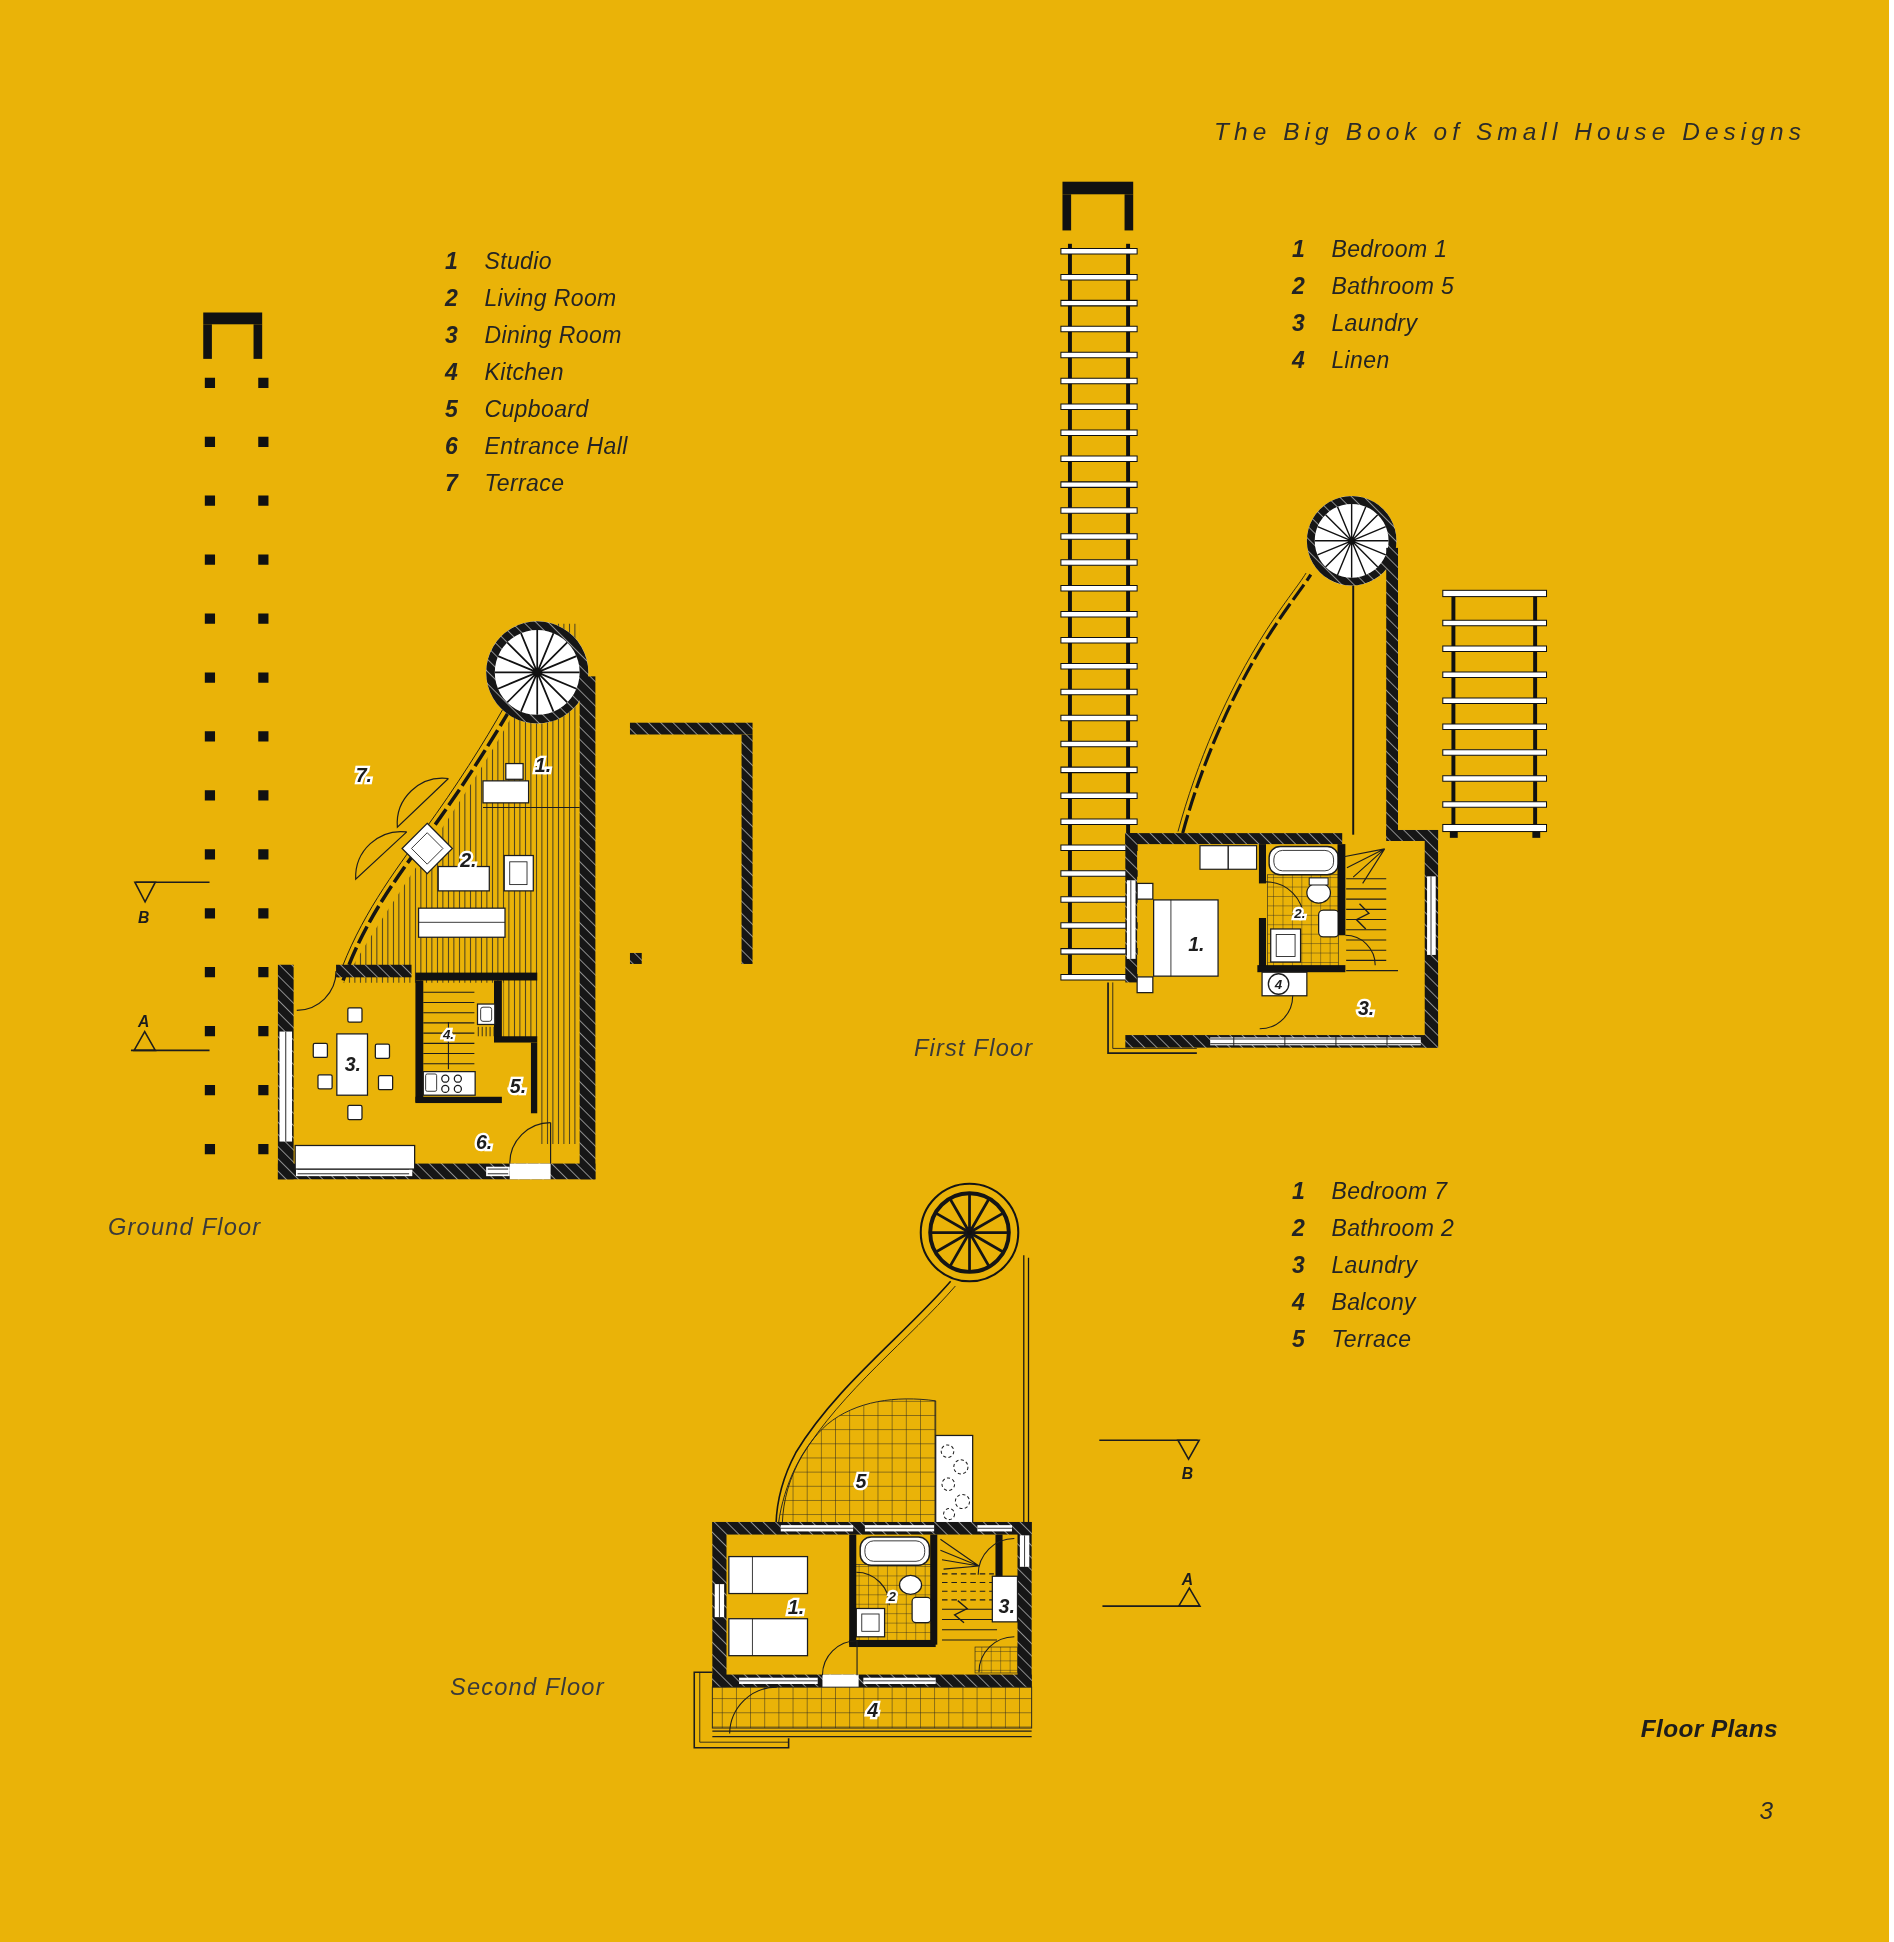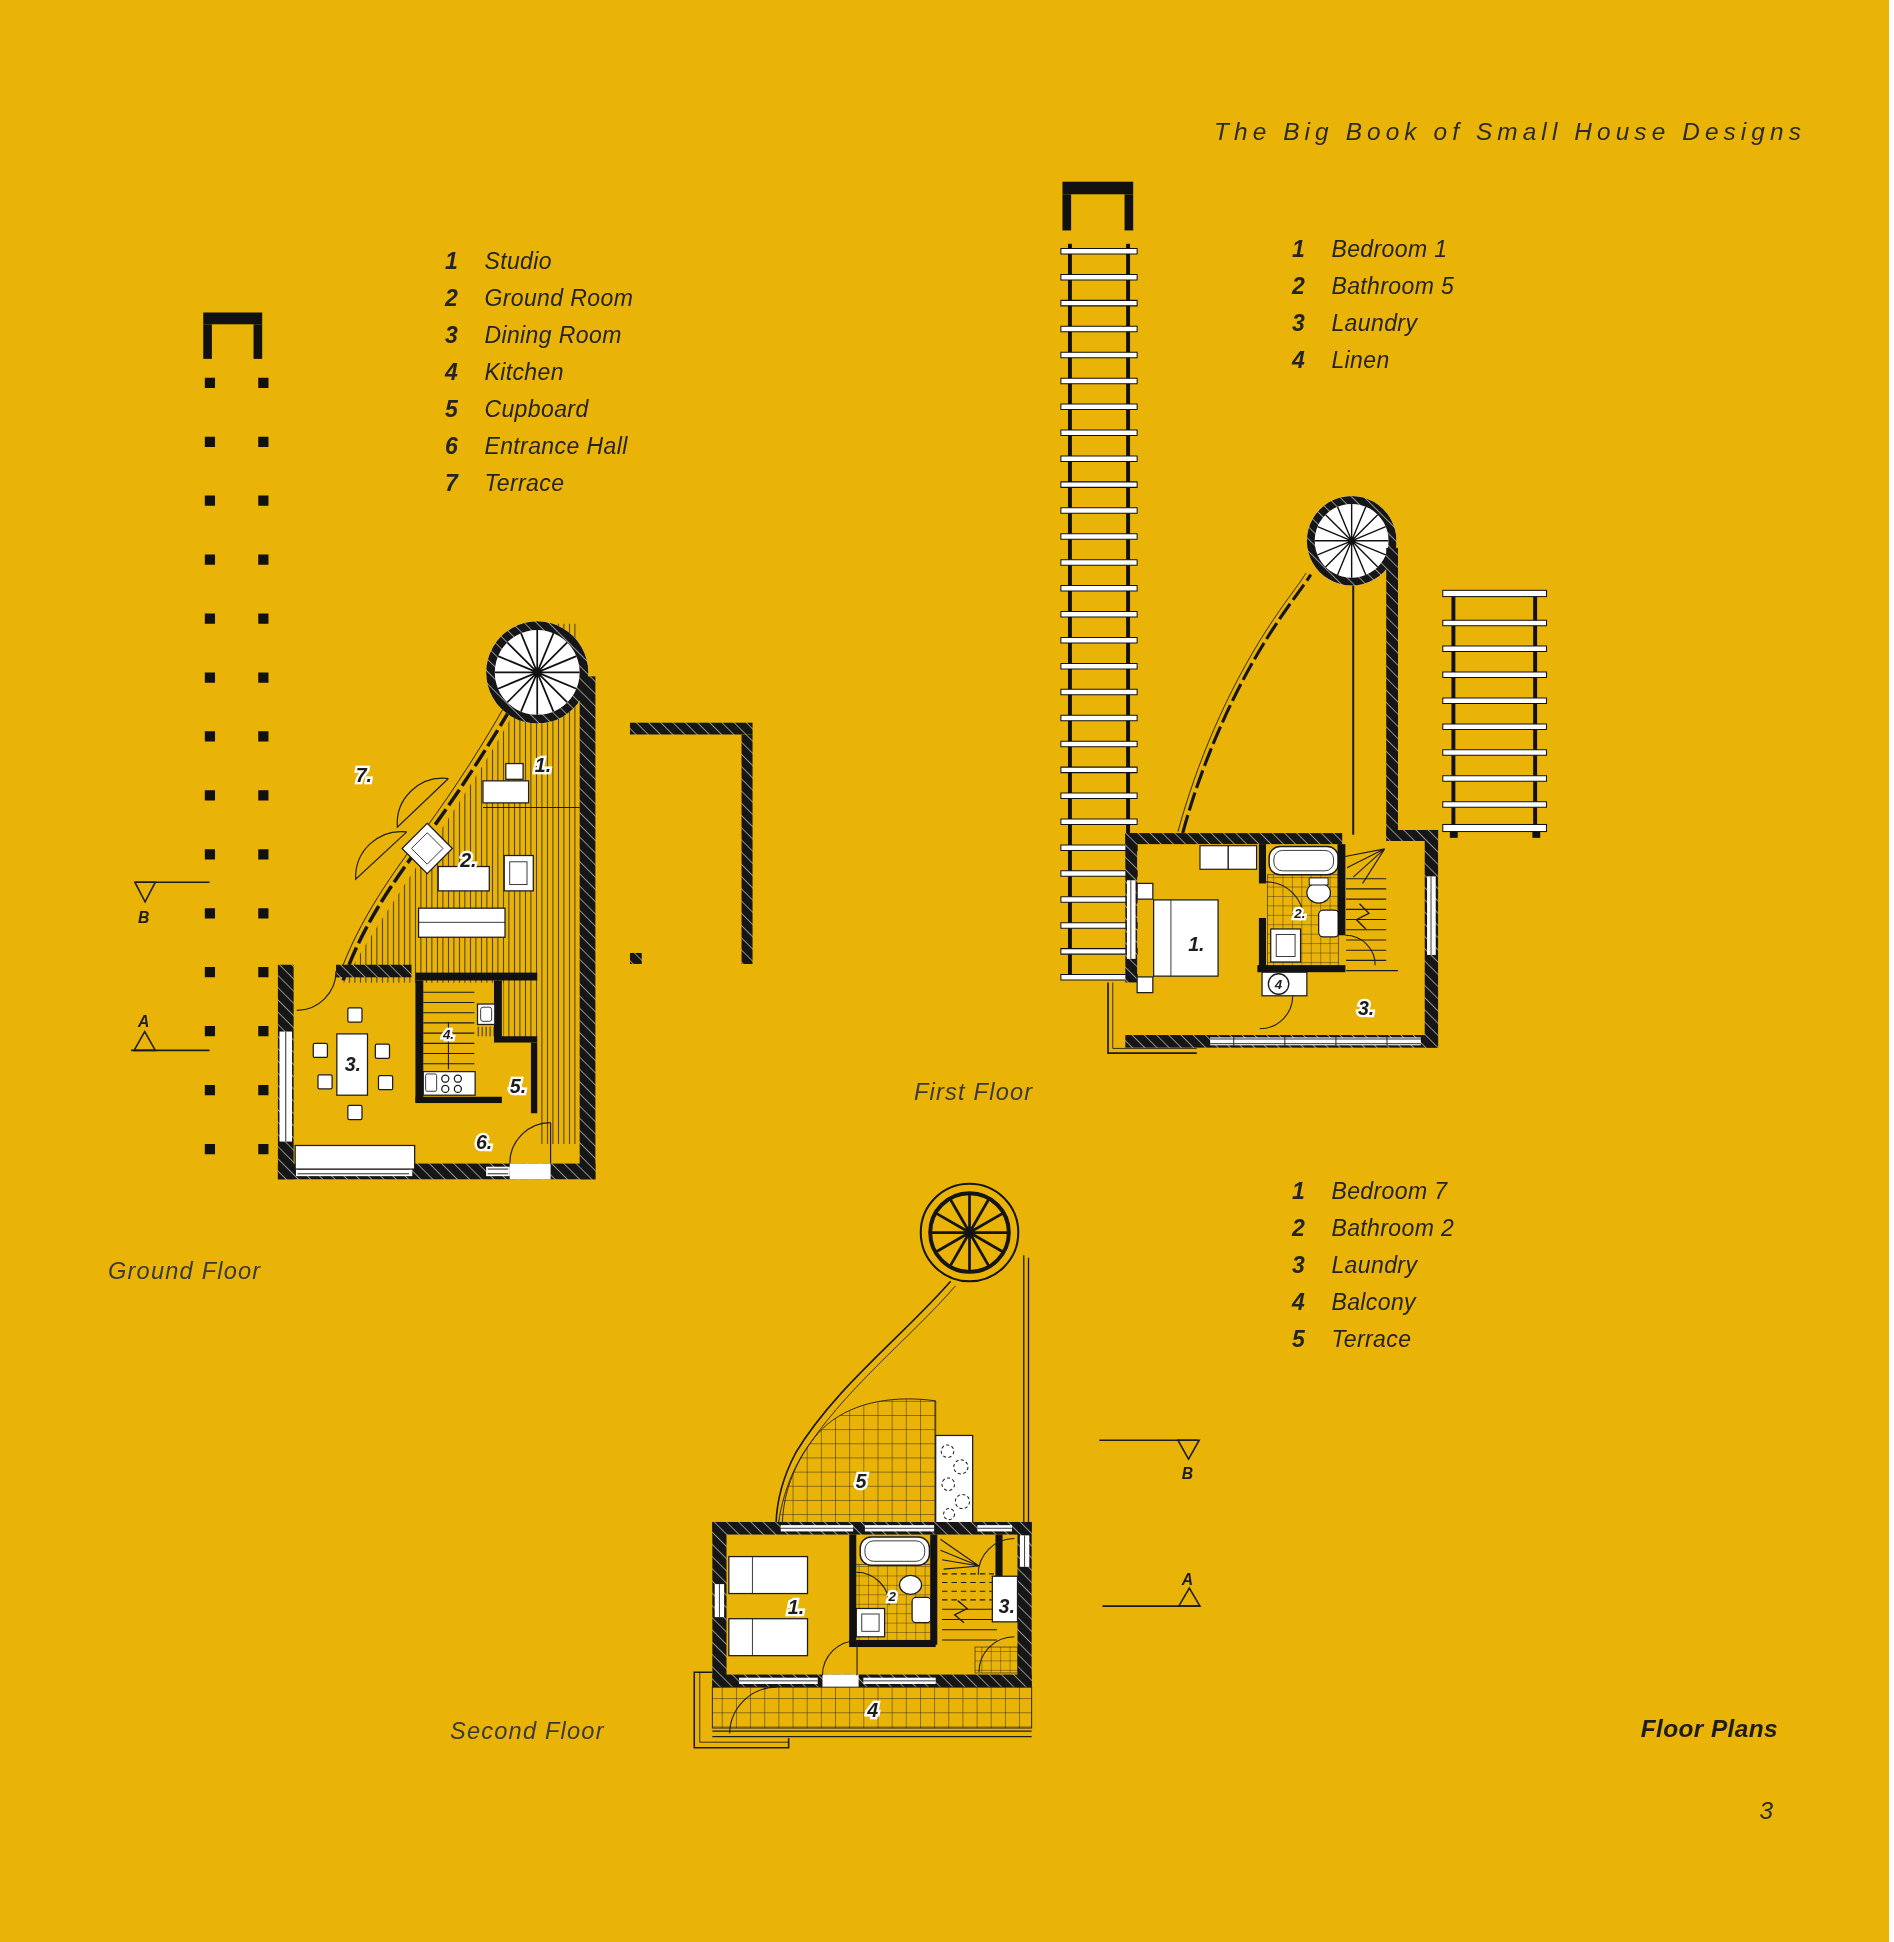--- a/index.html
+++ b/index.html
@@ -1,20 +1,20 @@
 <!DOCTYPE html>
 <html style="font-size:12.6px"><head>
 <meta charset="utf-8">
 <style>
   html,body{margin:0;padding:0;background:#fff;}
   .page{position:relative;width:1889px;height:1943px;background:#eab308;overflow:hidden;
         font-family:"Liberation Sans",sans-serif;color:#222;font-style:italic;}
   .abs{position:absolute;}
   .title{font-size:24.4px;letter-spacing:5.1px;color:#2b2b2b;white-space:nowrap;}
-  .floorlabel{font-size:23.6px;letter-spacing:1.2px;color:#3a3a3a;white-space:nowrap;margin-top:44px;}
+  .floorlabel{font-size:23.6px;letter-spacing:1.2px;color:#3a3a3a;white-space:nowrap;}
   .footer{font-size:24.4px;font-weight:bold;color:#1d1d1d;letter-spacing:0.4px;}
   .pagenum{font-size:24.4px;color:#2b2b2b;}
   .legend{display:flex;flex-direction:column;}
   .lrow{display:flex;align-items:baseline;height:37px;font-size:23px;color:#242424;}
   .lnum{font-weight:bold;width:20.4px;}
   .llab{margin-left:19px;letter-spacing:0.4px;}
   svg{position:absolute;overflow:visible;}
   svg text{font-family:"Liberation Sans",sans-serif;fill:#1d1d1d;paint-order:stroke;stroke:#ffffff;stroke-width:6px;}
   .rm{font-size:25px;font-weight:bold;}
   .rmsm{font-size:17px;font-weight:bold;}
@@ -27,21 +27,21 @@
 
   <div class="abs title" style="left:1214px;top:118px;">The Big Book of Small House Designs</div>
 
   <div class="abs legend" style="left:445px;top:248px;">
     <div class="lrow">
         <span class="lnum">1</span>
         <span class="llab">Studio</span>
       </div>
     <div class="lrow">
         <span class="lnum">2</span>
-        <span class="llab">Ground Room</span>
+        <span class="llab">Living Room</span>
       </div>
     <div class="lrow">
         <span class="lnum">3</span>
         <span class="llab">Dining Room</span>
       </div>
     <div class="lrow">
         <span class="lnum">4</span>
         <span class="llab">Kitchen</span>
       </div>
     <div class="lrow">

